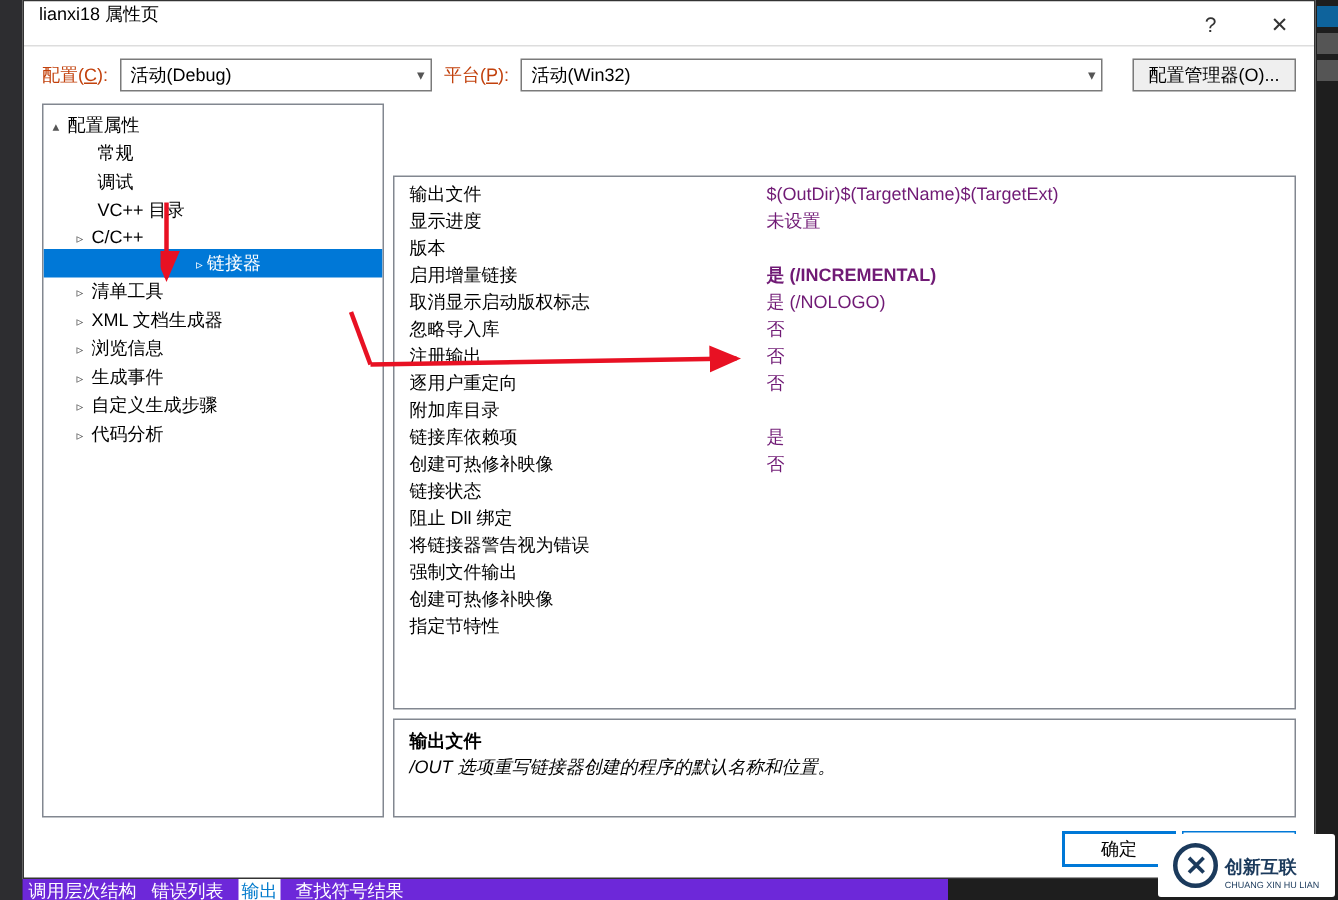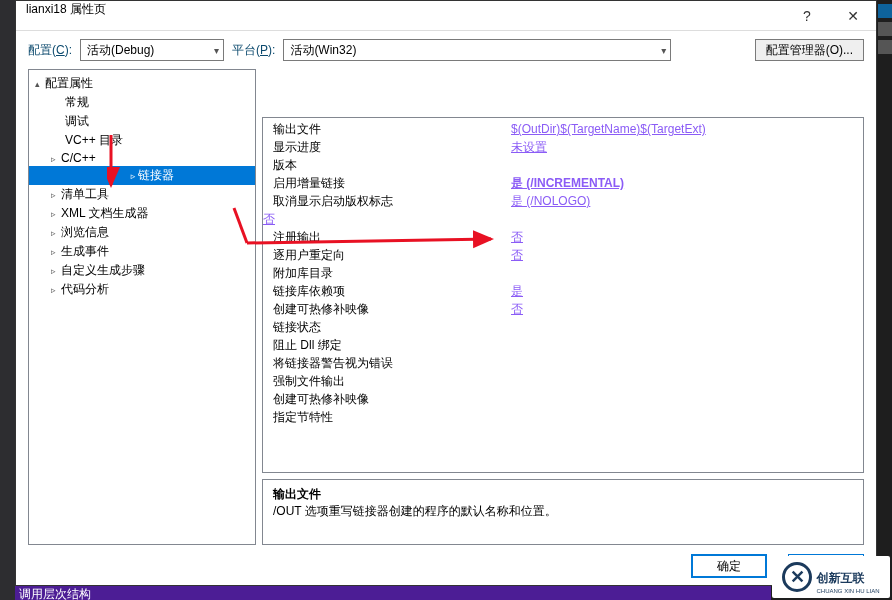--- a/index.html
+++ b/index.html
@@ -5,66 +5,66 @@
 * { box-sizing: border-box; margin: 0; padding: 0; font-family: "Microsoft YaHei", "Segoe UI", sans-serif; font-size: 12px; }
 body { background: #1e1e1e; width: 892px; height: 600px; overflow: hidden; position: relative; }
 
 .dialog { position: absolute; left: 15px; top: 0; width: 862px; height: 586px; background: #fff; border: 1px solid #333; }
 
 .titlebar { height: 30px; display: flex; align-items: flex-start; padding: 0 0 0 10px; background: #fff; border-bottom: 1px solid #ddd; }
 .titlebar .title { flex: 1; color: #000; }
 .titlebar .btn { width: 46px; height: 30px; display: flex; align-items: center; justify-content: center; color: #333; font-size: 14px; }
 
 .toprow { display: flex; align-items: center; gap: 8px; padding: 8px 12px; }
-.toprow label { color: #0c4a6e; }
+.toprow label { color: #c2410c; }
 .toprow label u { text-decoration: underline; }
 .combo { position: relative; display: inline-flex; align-items: center; border: 1px solid #7a7a7a; background: #fff; height: 22px; padding: 0 22px 0 6px; }
 .combo .arrow { position: absolute; right: 4px; top: 50%; transform: translateY(-50%); font-size: 10px; color: #555; }
-#cfg-combo { width: 144px; }
+#cfg-combo { width: 208px; }
 #plat-combo { width: 388px; }
 .mgrbtn { margin-left: auto; border: 1px solid #7a7a7a; background: #efefef; padding: 2px 10px; height: 22px; }
 
 .mainarea { display: flex; height: 480px; padding: 0 12px 4px 12px; gap: 6px; }
 
 .tree-pane { width: 228px; border: 1px solid #828790; background: #fff; overflow: auto; padding: 4px 0; position: relative; }
 .tree-pane .item { padding: 1px 4px 1px 22px; color: #000; white-space: nowrap; position: relative; }
 .tree-pane .item.root { padding-left: 6px; }
 .tree-pane .item .tri { display: inline-block; width: 10px; color: #555; font-size: 9px; }
 .tree-pane .item.selected { background: #0078d7; color: #fff; text-align: center; }
 .tree-pane .sp { padding-left: 36px; }
 
 .right-pane { flex: 1; display: flex; flex-direction: column; gap: 6px; margin-top: 48px; }
 .grid { flex: 1; border: 1px solid #828790; background: #fff; overflow: hidden; position: relative; padding: 2px 0; }
 .grid .row { display: flex; height: 18px; line-height: 18px; }
 .grid .row .k { width: 248px; padding-left: 10px; color: #000; }
-.grid .row .v { flex: 1; color: #8b5cf6; text-decoration: underline; }
+.grid .row .v { flex: 1; color: #701a75; }
 .grid .row .v.bold { font-weight: bold; }
 
 .descbox { height: 66px; border: 1px solid #828790; background: #fff; padding: 6px 10px; }
 .descbox .dt { font-weight: bold; }
-.descbox .dd { color: #000; }
-
-.bottomrow { height: 44px; display: flex; align-items: center; justify-content: flex-end; gap: 21px; padding: 0 12px 10px 0; }
+.descbox .dd { color: #000; font-style: italic; }
+
+.bottomrow { height: 44px; display: flex; align-items: center; justify-content: flex-end; gap: 4px; padding: 0 12px 10px 0; }
 .btn-std { border: 1px solid #0078d7; background: #fff; width: 76px; height: 24px; display: flex; align-items: center; justify-content: center; }
 .btn-std.primary { border: 2px solid #0078d7; }
 
 .left-strip { position: absolute; left: 0; top: 0; width: 15px; height: 100%; background: #2d2d30; color: #aaa; font-size: 9px; writing-mode: vertical-rl; text-align: center; }
 
 .right-strip { position: absolute; right: 0; top: 0; width: 14px; height: 586px; background: #1e1e1e; }
 .right-strip div { width: 14px; height: 14px; margin-top: 4px; }
 
 .logo { position: absolute; right: 2px; bottom: 2px; width: 118px; height: 42px; background: #fff; border-radius: 2px; display: flex; align-items: center; justify-content: center; gap: 4px; color: #1b3a5c; font-weight: bold; }
 .logo .c { width: 30px; height: 30px; border: 3px solid #1b3a5c; border-radius: 50%; display: flex; align-items: center; justify-content: center; font-size: 18px; }
 .logo .t { font-size: 12px; line-height: 13px; margin-top: 15px; }
 
 .arrow-red { position: absolute; pointer-events: none; }
 #arrow1 { left: 107px; top: 133px; }
 #arrow2 { left: 231px; top: 205px; }
 
-.statusbar { position: absolute; left: 15px; bottom: 0; width: 756px; height: 14px; background: #4c1d95; color: #fff; font-size: 10px; padding-left: 4px; display: flex; gap: 10px; flex-direction: column; }
+.statusbar { position: absolute; left: 15px; bottom: 0; width: 617px; height: 14px; background: #6d28d9; color: #fff; font-size: 10px; padding-left: 4px; display: flex; gap: 10px; }
 .statusbar span.hl { background: #fff; color: #007acc; padding: 0 2px; }
 </style>
 </head>
 <body>
 
 <div class="left-strip"></div>
 
 <div class="dialog">
 
   <div class="titlebar">
@@ -119,20 +119,21 @@
           </div>
         <div class="row">
             <div class="k">启用增量链接</div>
             <div class="v bold">是 (/INCREMENTAL)</div>
           </div>
         <div class="row">
             <div class="k">取消显示启动版权标志</div>
             <div class="v">是 (/NOLOGO)</div>
           </div>
         <div class="row">
+            <div class="k">忽略导入库</div>
             <div class="v">否</div>
           </div>
         <div class="row">
             <div class="k">注册输出</div>
             <div class="v">否</div>
           </div>
         <div class="row">
             <div class="k">逐用户重定向</div>
             <div class="v">否</div>
           </div>

